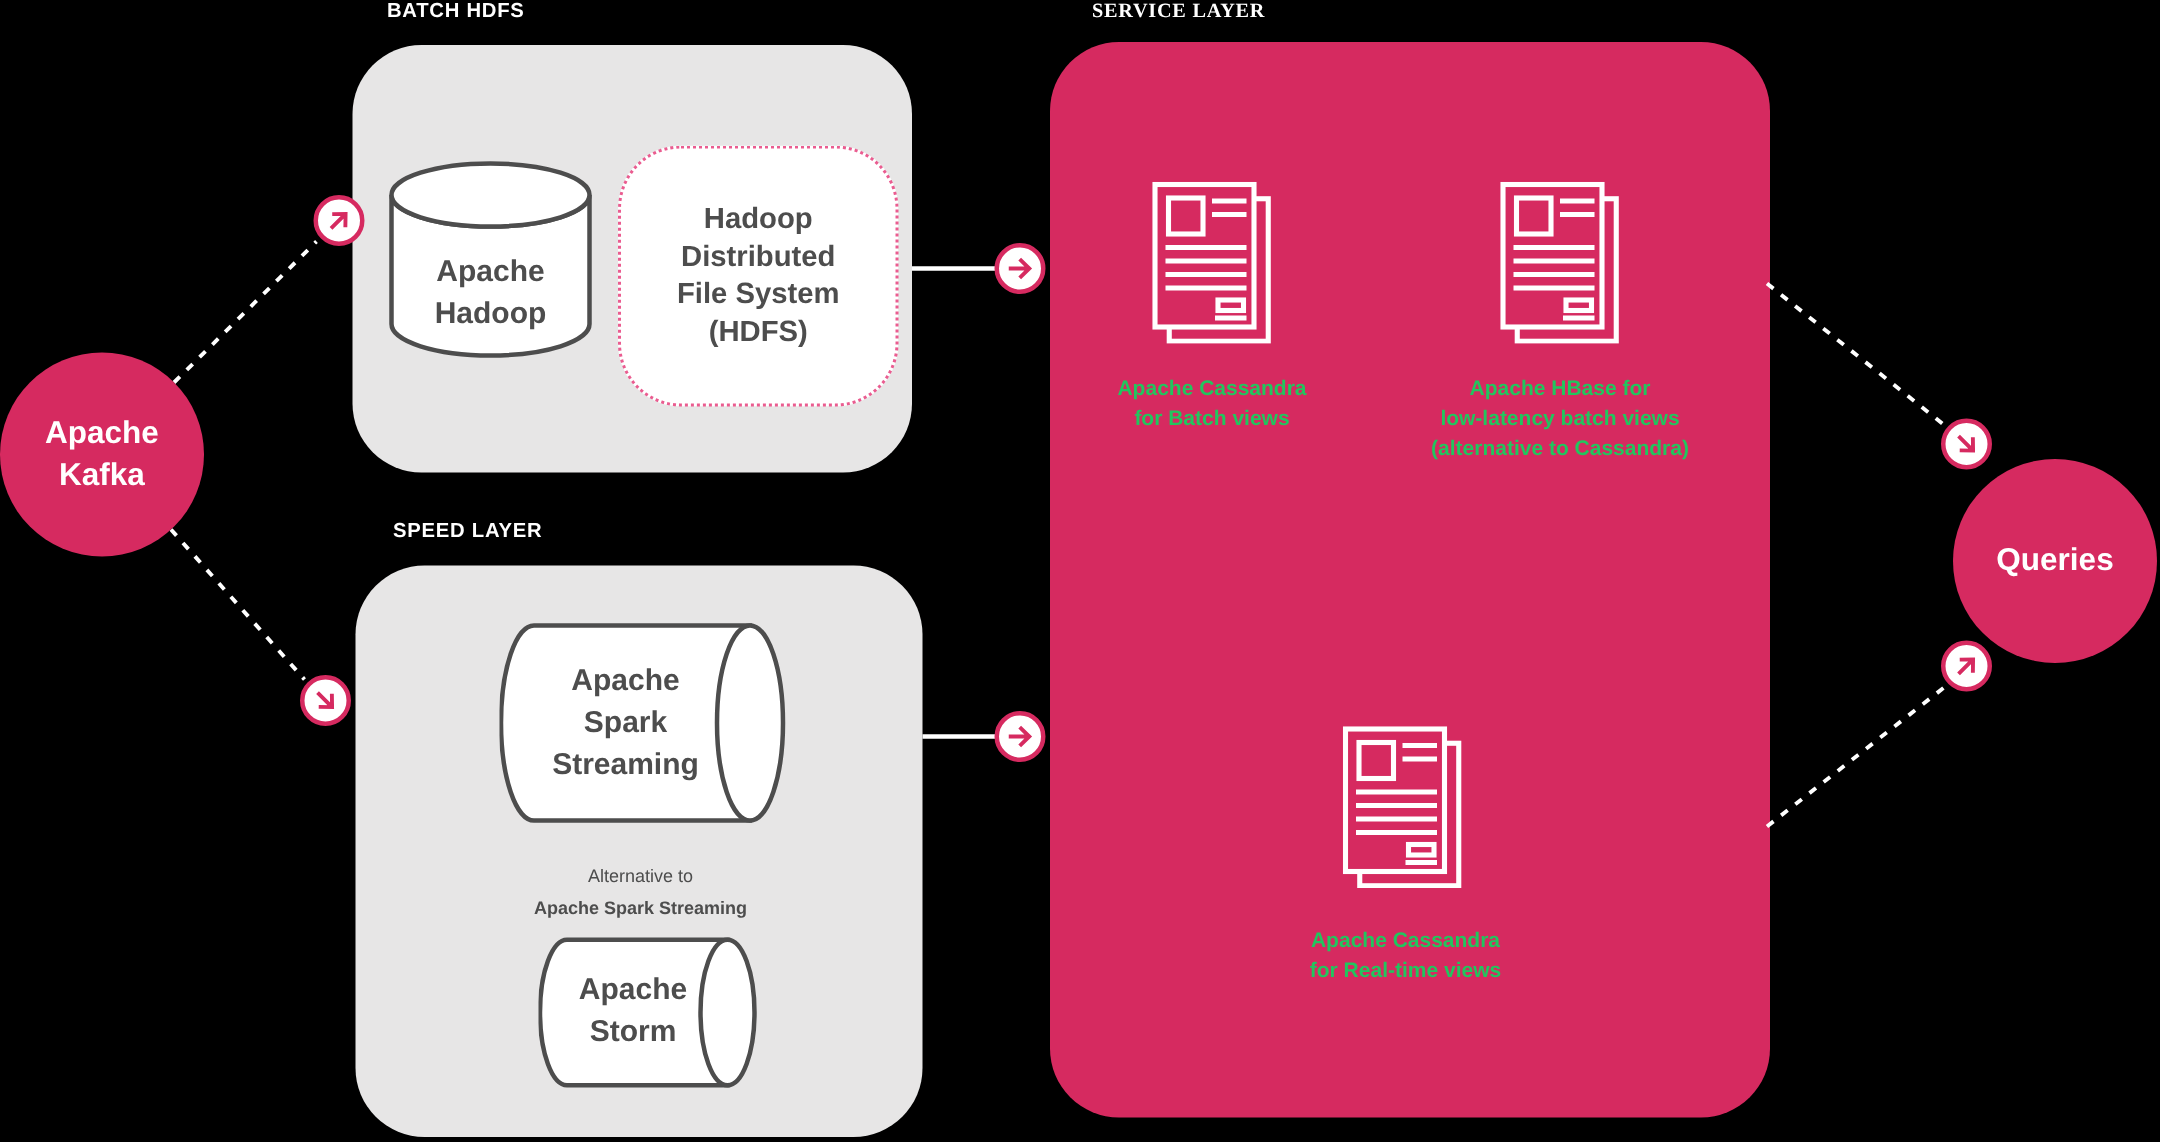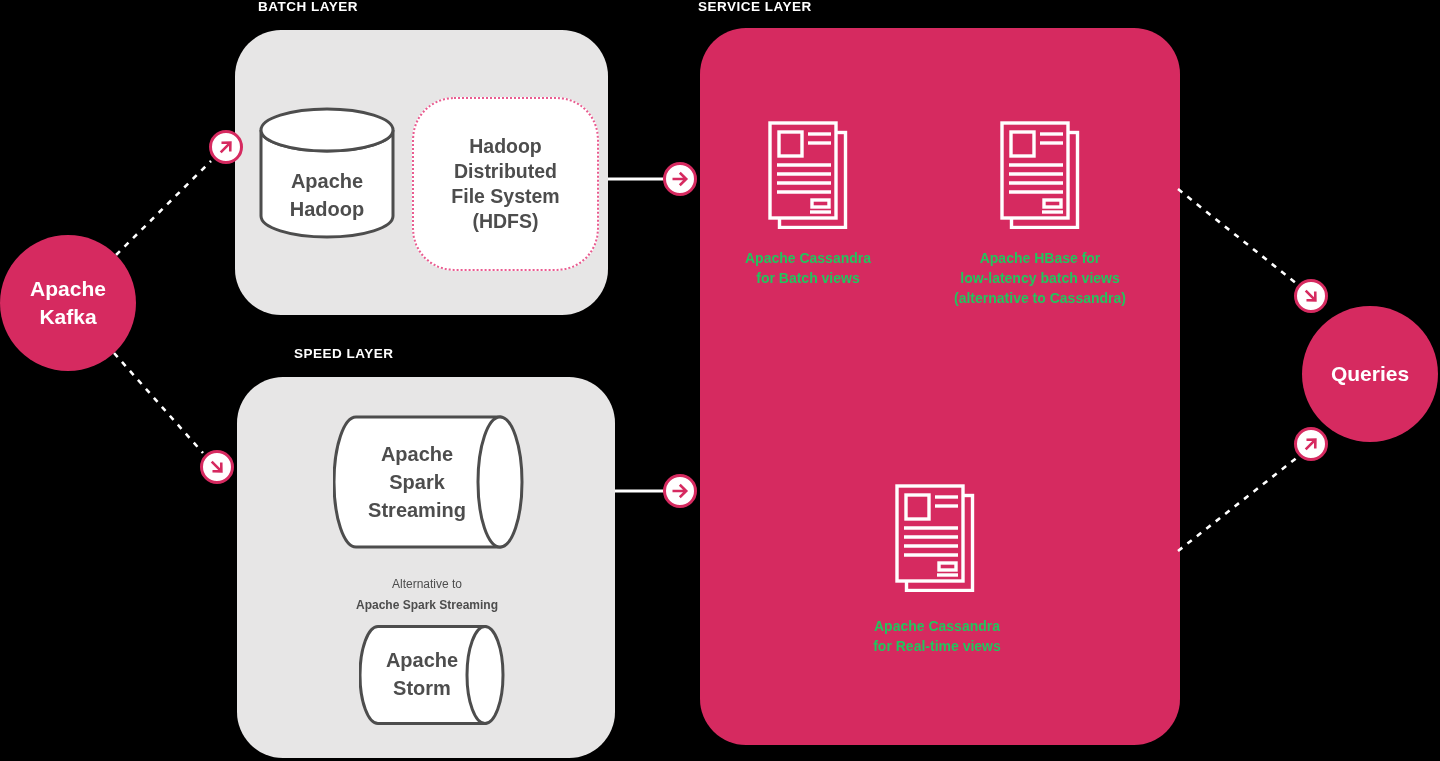--- a/index.html
+++ b/index.html
@@ -41,23 +41,23 @@
 </style>
 </head>
 <body>
 
 <div class="canvas">
 
   <div class="layer-box gray" style="left:235px;top:30px;width:373px;height:285px;"></div>
   <div class="layer-box gray" style="left:237px;top:377px;width:378px;height:381px;"></div>
   <div class="layer-box pink" style="left:700px;top:28px;width:480px;height:717px;"></div>
 
-  <div class="layer-label" style="left:258px;top:-1px;">BATCH LAYER</div>
-  <div class="layer-label" style="left:262px;top:346px;margin-left:32px;">SPEED LAYER</div>
-  <div class="layer-label" style="left:698px;top:-1px;">SERVICE LAYER</div>
+  <div class="layer-label" style="left:258px;top:-1px;">BATCH HDFS</div>
+  <div class="layer-label" style="left:262px;top:346px;">SPEED LAYER</div>
+  <div class="layer-label" style="left:728px;top:-1px;font-family:Liberation Serif, serif;">SERVICE LAYER</div>
 
   <svg class="lines-overlay" width="1440" height="761" viewBox="0 0 1440 761">
     <line x1="116" y1="255" x2="211" y2="161" stroke="#fff" stroke-width="2.6" stroke-dasharray="5.5 6.5"></line>
     <line x1="114" y1="353" x2="203" y2="453" stroke="#fff" stroke-width="2.6" stroke-dasharray="5.5 6.5"></line>
     <line x1="608" y1="179" x2="664" y2="179" stroke="#fff" stroke-width="3"></line>
     <line x1="615" y1="491" x2="664" y2="491" stroke="#fff" stroke-width="3"></line>
     <line x1="1178" y1="189" x2="1297" y2="284" stroke="#fff" stroke-width="2.6" stroke-dasharray="5.5 6.5"></line>
     <line x1="1178" y1="551" x2="1299" y2="456" stroke="#fff" stroke-width="2.6" stroke-dasharray="5.5 6.5"></line>
   </svg>
 

